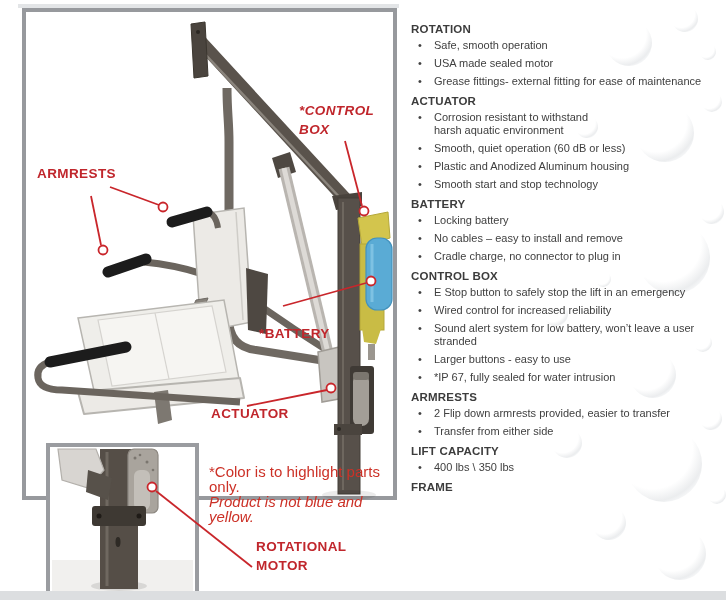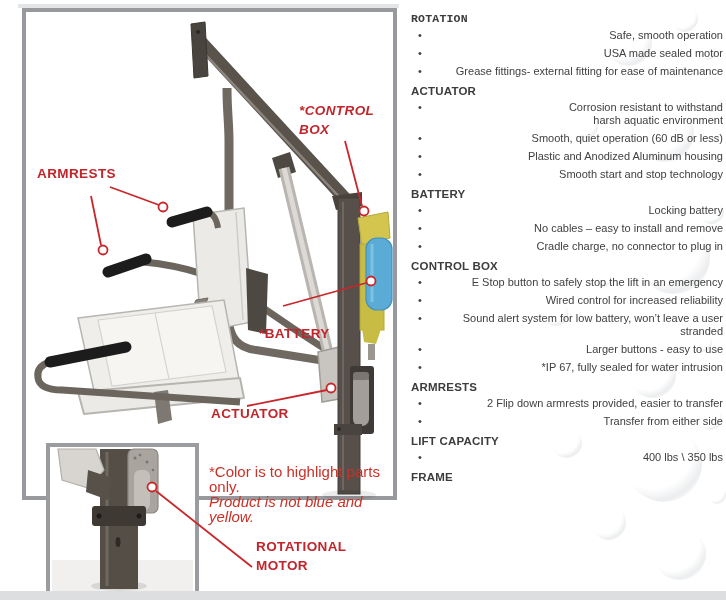--- a/index.html
+++ b/index.html
@@ -22,24 +22,24 @@
   .lbl{position:absolute;font-weight:bold;color:#c0262c;font-size:13.5px;
        letter-spacing:.4px;line-height:19px;white-space:pre-line;}
   .note{position:absolute;left:209px;top:464px;color:#cc3127;font-size:15px;
         line-height:15px;}
   .note .it{font-style:italic;}
 
   
   .specs{position:absolute;left:411px;top:2px;width:312px;color:#404040;}
   .specs h3{margin:7px 0 4px 0;font-size:11.5px;font-weight:bold;color:#3c3c3c;
             letter-spacing:.2px;}
-  .specs section:first-child h3{margin-top:10px;font-family:Liberation Mono, monospace;}
+  .specs section:first-child h3{margin-top:21px;}
   .specs ul{margin:0;padding:0;list-style:none;}
   .specs li{position:relative;padding-left:23px;font-size:11px;line-height:13px;
-            margin-bottom:5px;white-space:pre-line;text-align:right;}
+            margin-bottom:5px;white-space:pre-line;}
   .specs li::before{content:"•";position:absolute;left:7px;top:0;font-size:11px;}
 
   .footer-strip{position:absolute;left:0;top:591px;width:726px;height:9px;
                 background:#dcdee0;}
 </style>
 </head>
 <body>
 
 <div class="page">
 

